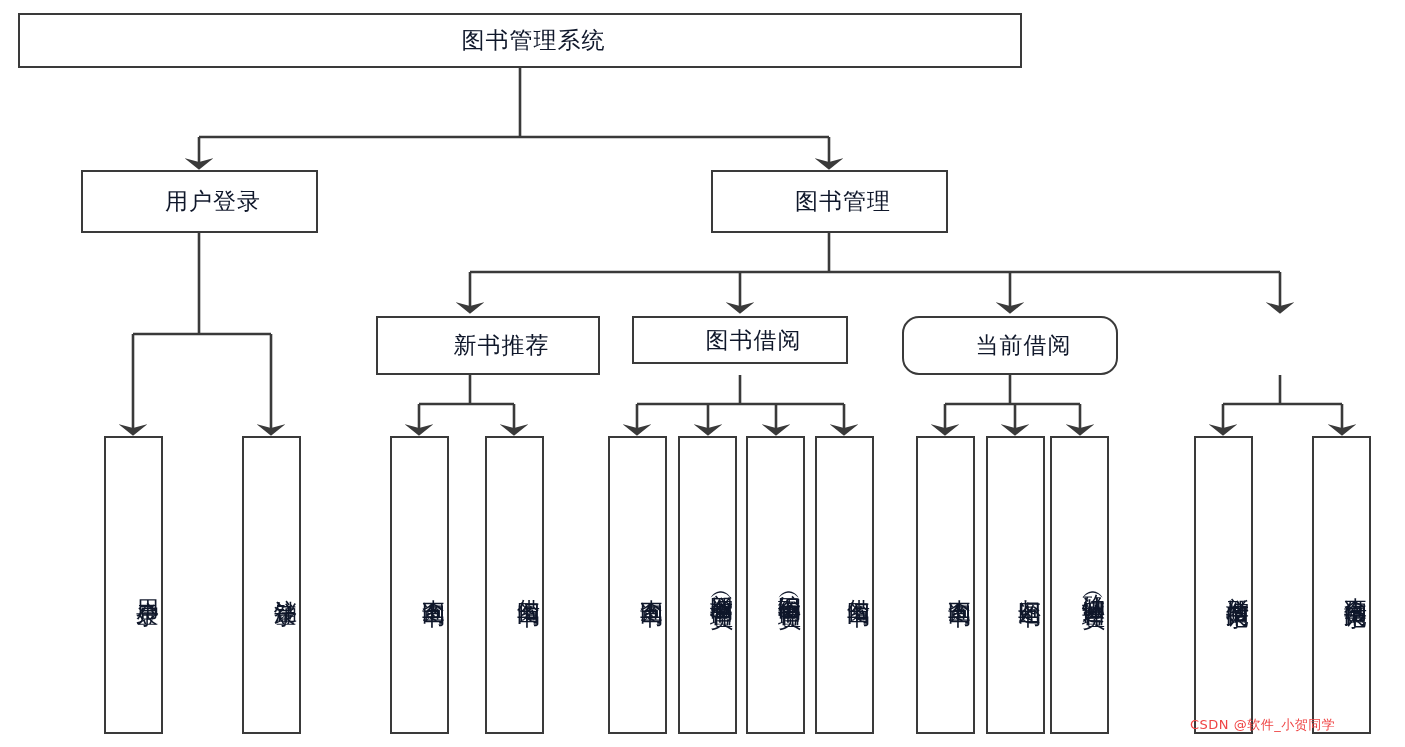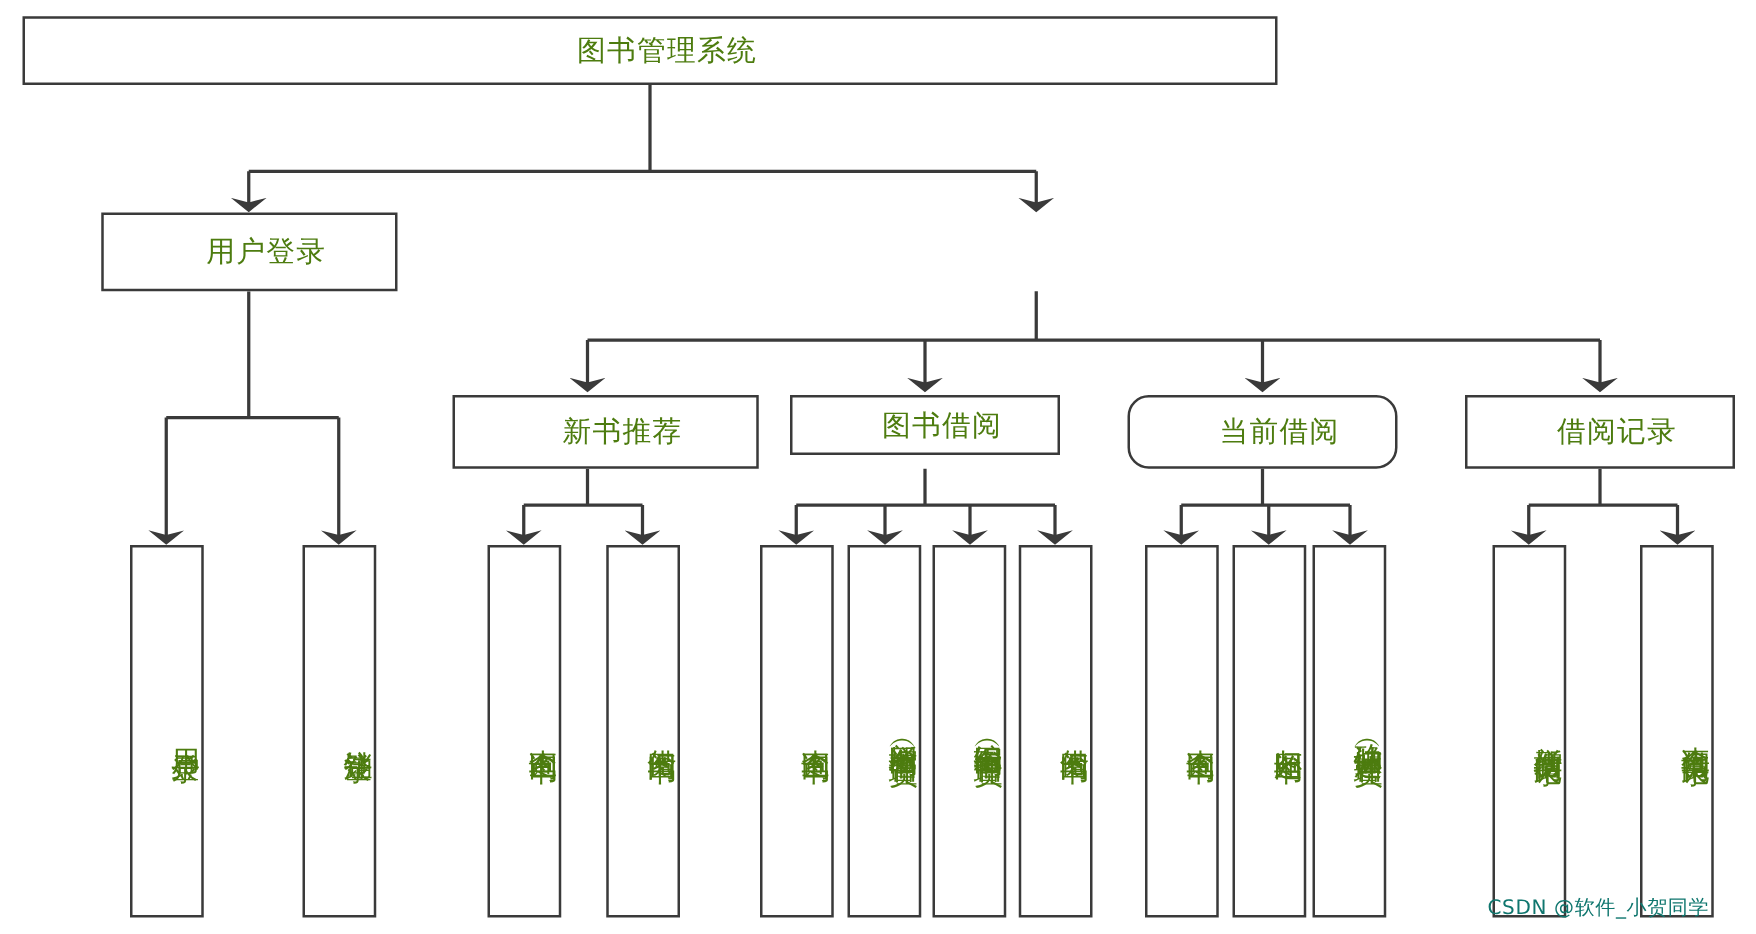--- a/index.html
+++ b/index.html
@@ -28,21 +28,21 @@
     pointer-events: none;
   }
   .node {
     position: absolute;
     box-sizing: border-box;
     background: #ffffff;
     border: 2.5px solid #3a3a3a;
     display: flex;
     align-items: center;
     justify-content: center;
-    color: #4d7c0f;
+    color: #0f172a;
     padding-left: 27px;
   }
   .node.horiz {
     font-size: 23px;
     letter-spacing: 1px;
   }
   .node.vert {
     writing-mode: vertical-rl;
     text-orientation: upright;
     font-size: 23px;
@@ -53,22 +53,22 @@
     align-items: flex-start;
     justify-content: center;
   }
   .node.vert .lbl {
     writing-mode: vertical-rl;
     text-orientation: upright;
     white-space: nowrap;
   }
   .watermark {
     position: absolute;
-    font-size: 16px;
-    color: #0f766e;
+    font-size: 13px;
+    color: #ef4444;
     white-space: nowrap;
     letter-spacing: 0.5px;
   }
 </style>
 </head>
 <body>
 
 <div id="canvas">
 
   <svg id="edges" viewBox="0 0 1405 747" width="1405" height="747">
@@ -122,32 +122,32 @@
     </g>
   </svg>
 
   <div class="node horiz" style="left:18px; top:13px; width:1004px; height:55px;">
     <span class="lbl">图书管理系统</span>
   </div>
 
   <div class="node horiz" style="left:81px; top:170px; width:237px; height:63px;">
     <span class="lbl">用户登录</span>
   </div>
+  <div class="node horiz" style="left:711px; top:170px; width:237px; height:63px;">
+    <span class="lbl">图书管理</span>
+  </div>
 
-  <div class="node horiz" style="left:362px; top:316px; width:245px; height:59px;justify-content:center;">
+  <div class="node horiz" style="left:376px; top:316px; width:224px; height:59px;justify-content:center;">
     <span class="lbl">新书推荐</span>
   </div>
   <div class="node horiz" style="left:632px; top:316px; width:216px; height:48px;">
     <span class="lbl">图书借阅</span>
   </div>
   <div class="node horiz" style="left:902px; top:316px; width:216px; height:59px;border-radius:17px;">
     <span class="lbl">当前借阅</span>
-  </div>
-  <div class="node horiz" style="left:1172px; top:316px; width:216px; height:59px;">
-    <span class="lbl">借阅记录</span>
   </div>
 
   <div class="node vert" style="left:104px; top:436px; width:59px; height:298px;">
     <span class="lbl">用户登录</span>
   </div>
   <div class="node vert" style="left:242px; top:436px; width:59px; height:298px;">
     <span class="lbl">注销登录</span>
   </div>
 
   <div class="node vert" style="left:390px; top:436px; width:59px; height:298px;">

